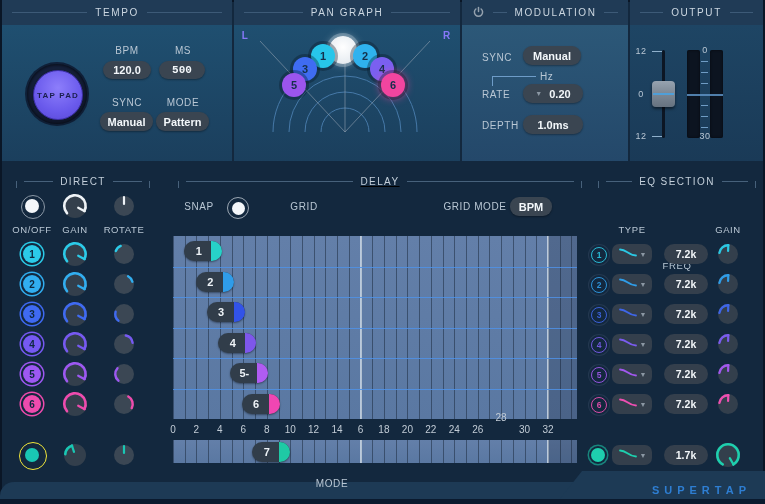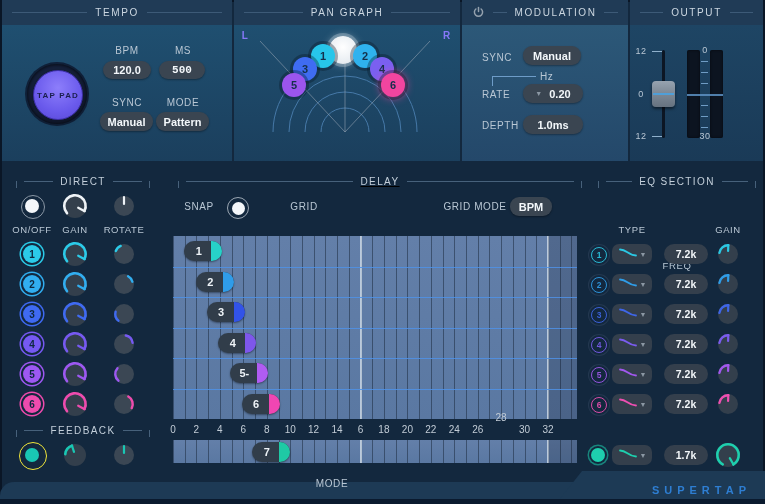--- a/index.html
+++ b/index.html
@@ -280,27 +280,20 @@
           <circle cx="14" cy="14" r="12" fill="#333f4c"></circle>
           <path d="M6.0,21.2 A10.7,10.7 0 1 1 23.4,19.0" stroke="#ee4bae" stroke-width="2.6" fill="none" stroke-linecap="round"></path>
           <line x1="23.712423521448198" y1="19.164187190644796" x2="17.178611334292135" y2="15.690097626029205" stroke="#ee4bae" stroke-width="2.2" stroke-linecap="round"></line>
         </svg></div>
       <div class="knobwrap" style="left: 112px; top: 392px;"><svg width="24" height="24">
           <circle cx="12" cy="12" r="10" fill="#3b4754"></circle>
           <path d="M16.3,4.5 A8.7,8.7 0 0 1 19.7,16.1" stroke="#ee4bae" stroke-width="2.4" fill="none" stroke-linecap="round"></path>
         </svg></div>
     </div>
 
-  <div class="sect-head" style="left:16px;top:425px;width:134px;">
-    <div class="tick"></div>
-      <div class="line"></div>
-    <span class="txt">FEEDBACK</span>
-    <div class="line"></div>
-      <div class="tick"></div>
-  </div>
   <div id="feedback-controls">
       <div class="abs" style="left:19px;top:442px;width:26px;height:26px;border-radius:50%;border:1.5px solid #f0e63a;"></div>
       <div class="abs" style="left:25px;top:448px;width:14px;height:14px;border-radius:50%;background:#19c7b4;"></div>
       <div class="knobwrap" style="left: 62px; top: 442px;"><svg width="26" height="26">
           <circle cx="13" cy="13" r="11" fill="#333f4c"></circle>
           <path d="M3.3,12.2 A9.7,9.7 0 0 1 10.0,3.8" stroke="#19c7b4" stroke-width="2.6" fill="none" stroke-linecap="round"></path>
           <line x1="9.909830056250525" y1="3.4894348370484654" x2="11.980243918562675" y2="9.861513496225994" stroke="#19c7b4" stroke-width="2.2" stroke-linecap="round"></line>
         </svg></div>
       <div class="knobwrap" style="left: 112px; top: 443px;"><svg width="24" height="24">
           <circle cx="12" cy="12" r="10" fill="#3b4754"></circle>

